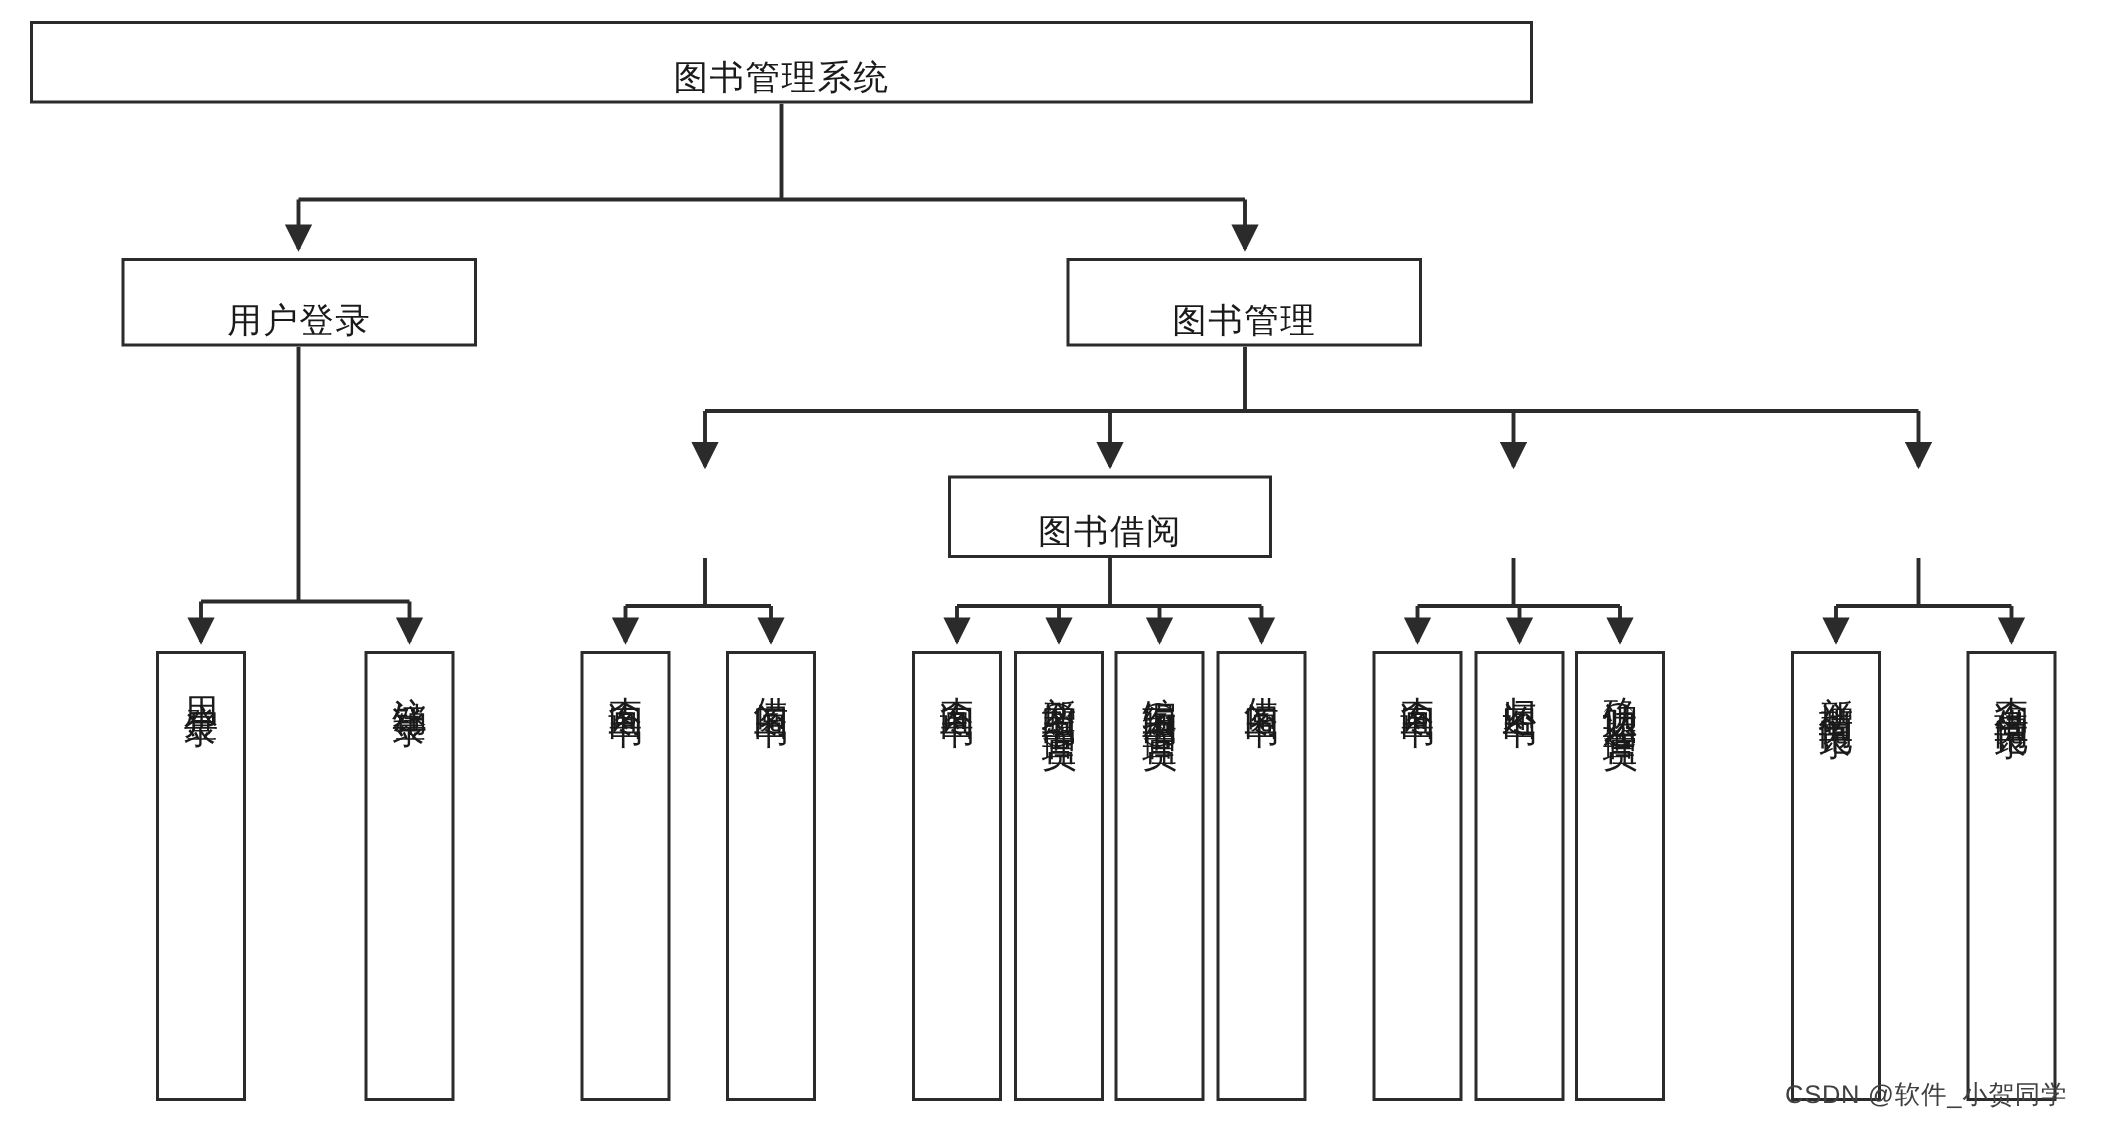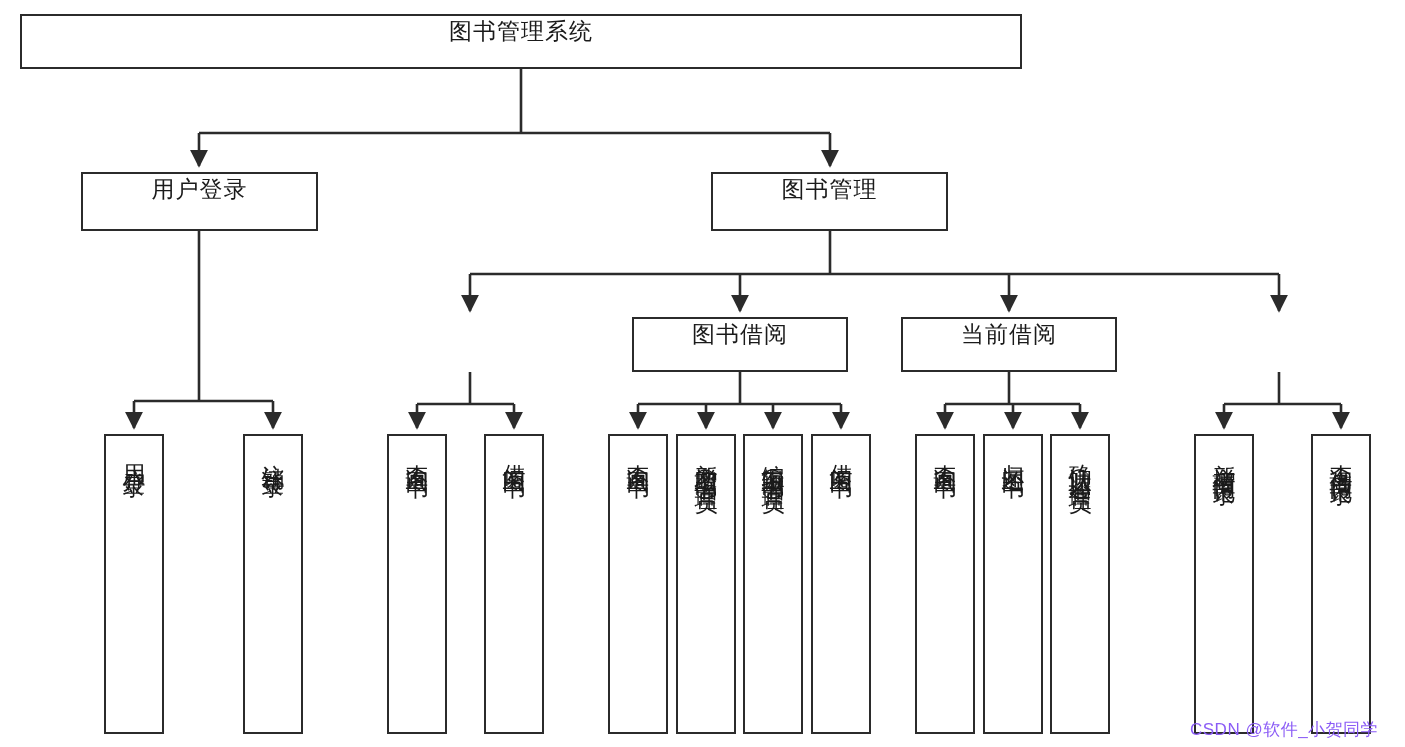--- a/index.html
+++ b/index.html
@@ -24,21 +24,21 @@
     width: 1405px;
     height: 747px;
     pointer-events: none;
   }
   .node {
     position: absolute;
     box-sizing: border-box;
     border: 2.5px solid #2b2b2b;
     background: #ffffff;
     display: flex;
-    align-items: flex-start;
+    align-items: flex-end;
     justify-content: center;
     color: #1a1a1a;
   }
   .node.horiz {
     font-size: 23px;
     letter-spacing: 1px;
   }
   .node.vert {
     font-size: 23px;
     padding-top: 10px;
@@ -48,21 +48,21 @@
   .node.vert .vlabel {
     writing-mode: vertical-rl;
     text-orientation: upright;
     letter-spacing: 4px;
     line-height: 1;
     white-space: nowrap;
   }
   .watermark {
     position: absolute;
     font-size: 17px;
-    color: #8b5cf6;
+    color: #404040;
     letter-spacing: 0.5px;
     white-space: nowrap;
     text-align: center;
   }
 </style>
 </head>
 <body>
 
 <div id="canvas">
 
@@ -123,23 +123,20 @@
   <div class="node horiz" style="left:81px; top:172px; width:237px; height:59px;">
     <span>用户登录</span>
   </div>
   <div class="node horiz" style="left:711px; top:172px; width:237px; height:59px;">
     <span>图书管理</span>
   </div>
 
   <div class="node horiz" style="left:632px; top:317px; width:216px; height:55px;">
     <span>图书借阅</span>
   </div>
-  <div class="node horiz" style="left:901px; top:317px; width:216px; height:55px;">
-    <span>当前借阅</span>
-  </div>
 
   <div class="node vert" style="left:104px; top:434px; width:60px; height:300px;">
     <span class="vlabel">用户登录</span>
   </div>
   <div class="node vert" style="left:243px; top:434px; width:60px; height:300px;">
     <span class="vlabel">注销登录</span>
   </div>
   <div class="node vert" style="left:387px; top:434px; width:60px; height:300px;">
     <span class="vlabel">查询图书</span>
   </div>

